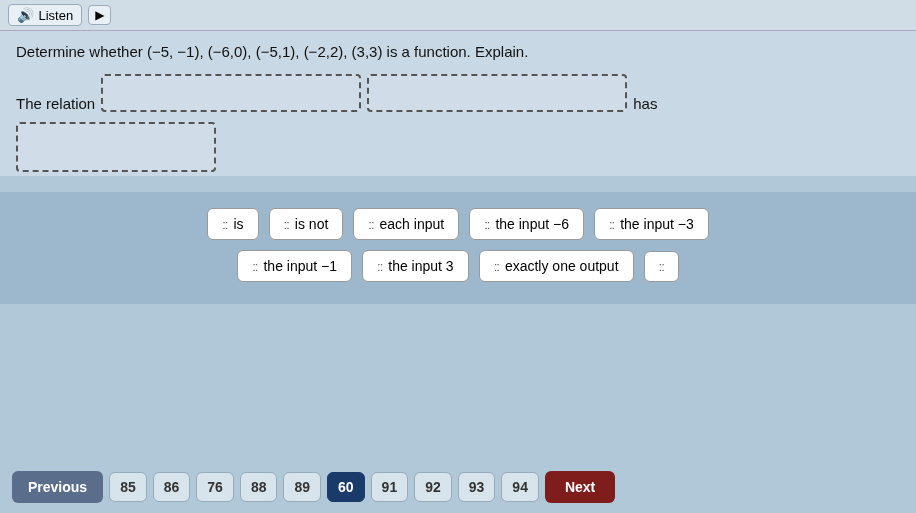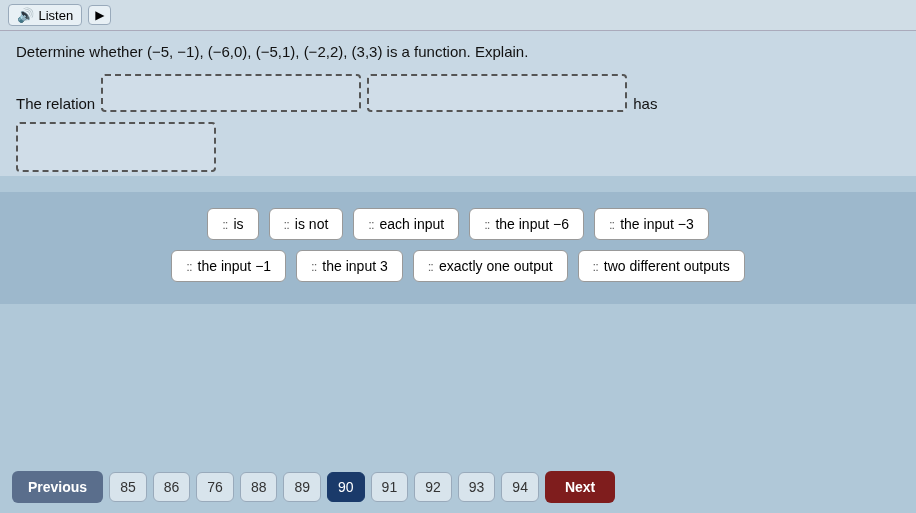--- a/index.html
+++ b/index.html
@@ -146,20 +146,21 @@
     .page-btn {
       background: #d8e4ec;
       border: 1px solid #9ab;
       border-radius: 6px;
       padding: 6px 10px;
       font-size: 14px;
       cursor: pointer;
       color: #333;
       min-width: 36px;
       text-align: right;
+      font-weight: bold;
     }
     .page-btn.active {
       background: #1a3a6a;
       color: white;
       border-color: #1a3a6a;
     }
     .next-btn {
       background: #7f1d1d;
       color: white;
       border: none;
@@ -229,31 +230,30 @@
     <div class="drag-item">
       <span class="dots">::</span>
       <span>the input 3</span>
     </div>
     <div class="drag-item">
       <span class="dots">::</span>
       <span>exactly one output</span>
     </div>
     <div class="drag-item">
       <span class="dots">::</span>
-      <span>two different outputs</span>
     </div>
   </div>
 </div>
 
 <div class="bottom-nav">
   <button class="prev-btn">Previous</button>
   <button class="page-btn">85</button>
   <button class="page-btn">86</button>
   <button class="page-btn">76</button>
   <button class="page-btn">88</button>
   <button class="page-btn">89</button>
-  <button class="page-btn active">90</button>
+  <button class="page-btn active">60</button>
   <button class="page-btn">91</button>
   <button class="page-btn">92</button>
   <button class="page-btn">93</button>
   <button class="page-btn">94</button>
   <button class="next-btn">Next</button>
 </div>
 
 </body></html>

